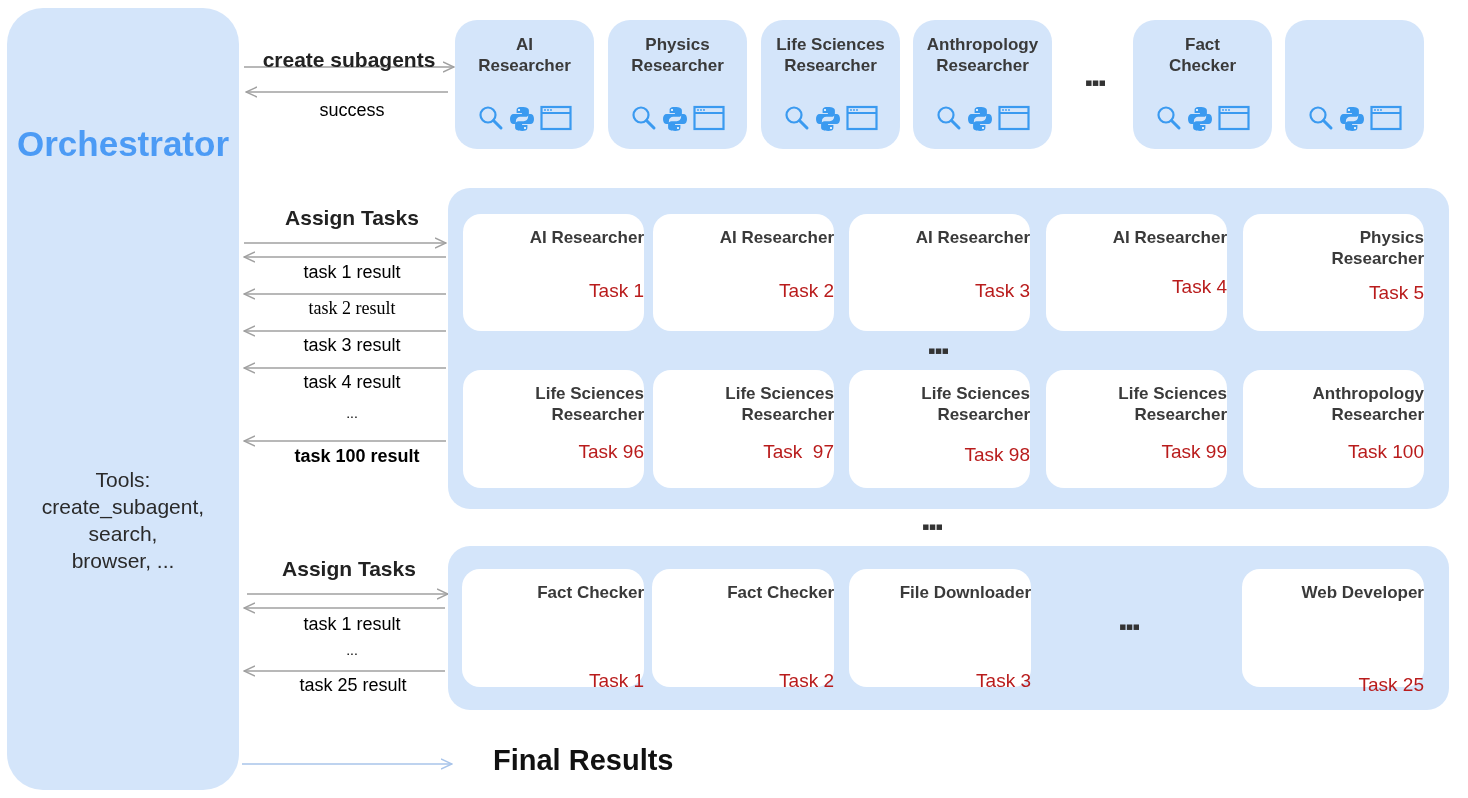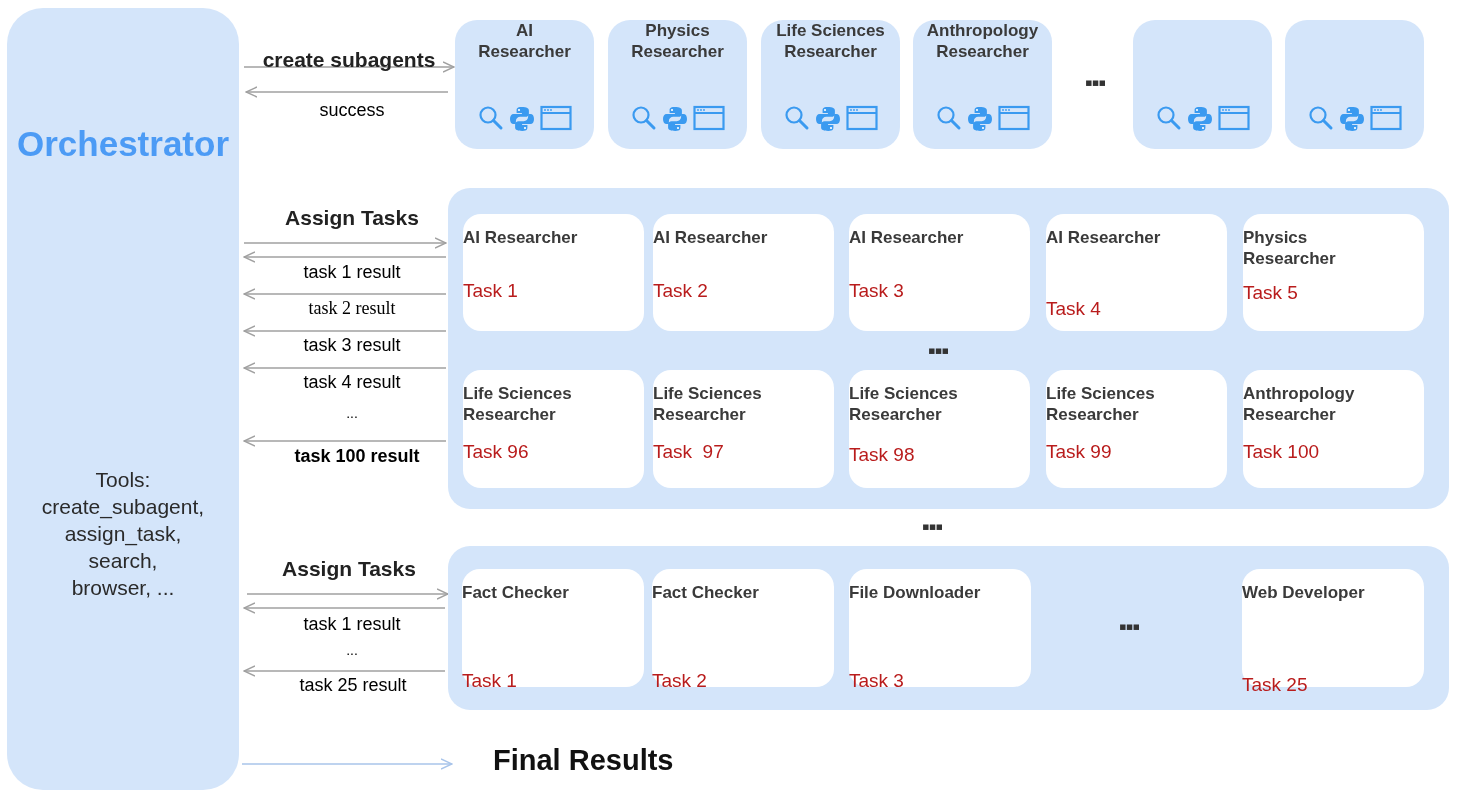--- a/index.html
+++ b/index.html
@@ -4,42 +4,41 @@
 <style>
   html, body { margin:0; padding:0; background:#ffffff; }
   body { width:1468px; height:798px; position:relative; overflow:hidden;
          font-family:"Liberation Sans", "DejaVu Sans", sans-serif; }
   .abs { position:absolute; }
   .orch { left:7px; top:8px; width:232px; height:782px; background:#d4e5fa; border-radius:36px; }
   .orch-title { left:7px; top:124px; width:232px; text-align:center; color:#4c9bf5; font-weight:bold; font-size:35px; }
   .orch-tools { left:7px; top:466px; width:232px; text-align:center; color:#2a2a2a; font-size:21px; line-height:27px; }
 
   .agent { background:#d4e5fa; border-radius:22px; width:139px; height:129px; top:20px; text-align:center; }
-  .agent .name { font-weight:bold; font-size:17px; line-height:21px; color:#3a3a3a; }
+  .agent .name { margin-top:14px; font-weight:bold; font-size:17px; line-height:21px; color:#3a3a3a; }
   .agent .icons { position:absolute; bottom:12px; left:0; right:0; display:flex; justify-content:center; gap:4px; }
 
   .group { background:#d4e5fa; border-radius:22px; }
-  .card { background:#ffffff; border-radius:18px; position:absolute; text-align:left; }
+  .card { background:#ffffff; border-radius:18px; position:absolute; text-align:right; }
   .card .role { font-weight:bold; font-size:17px; line-height:21px; color:#3a3a3a; margin-top:13px; }
   .card .task { color:#b91c1c; font-size:19px; position:absolute; left:0; right:0; }
 
   .lbl-bold { font-weight:bold; color:#222; font-size:21px; text-align:center; }
   .lbl-blue { color:#000000; font-size:18px; text-align:center; }
   .dots { font-weight:bold; color:#333; font-size:22px; letter-spacing:-1px; }
   svg.arrows { position:absolute; left:0; top:0; }
 </style>
 </head>
 <body>
 
 <div class="abs orch"></div>
 <div class="abs orch-title">Orchestrator</div>
 <div class="abs orch-tools">
   <div>Tools:</div>
   <div>create_subagent,</div>
-  <div>assign_task,</div>
   <div>search,</div>
   <div>browser, ...</div>
 </div>
 
 <svg class="arrows" width="1468" height="798">
   <defs>
     <marker id="ah" markerWidth="12" markerHeight="12" refX="11" refY="6" orient="auto" markerUnits="userSpaceOnUse">
       <path d="M0,1 L11,6 L0,11" fill="none" stroke="#a0a0a0" stroke-width="1.4"></path>
     </marker>
     <marker id="ahb" markerWidth="12" markerHeight="12" refX="11" refY="6" orient="auto" markerUnits="userSpaceOnUse">
@@ -163,20 +162,24 @@
         <span><svg width="32" height="26" viewBox="0 0 32 26">
             <rect x="1.5" y="2" width="29" height="22" fill="none" stroke="#3a9af0" stroke-width="2.2"></rect>
             <line x1="1.5" y1="8" x2="30.5" y2="8" stroke="#3a9af0" stroke-width="2"></line>
             <circle cx="5" cy="5" r="0.9" fill="#3a9af0"></circle>
             <circle cx="8" cy="5" r="0.9" fill="#3a9af0"></circle>
             <circle cx="11" cy="5" r="0.9" fill="#3a9af0"></circle>
           </svg></span>
       </div>
     </div>
     <div class="abs agent" style="left: 1133px;">
+      <div class="name">
+        <div>Fact</div>
+        <div>Checker</div>
+      </div>
       <div class="icons">
         <span><svg width="26" height="26" viewBox="0 0 26 26">
             <circle cx="10" cy="10" r="7.5" fill="none" stroke="#3a9af0" stroke-width="2.2"></circle>
             <line x1="15.5" y1="15.5" x2="23" y2="23" stroke="#3a9af0" stroke-width="3" stroke-linecap="round"></line>
           </svg></span>
         <span><svg width="28" height="28" viewBox="0 0 28 28">
             <path d="M13.6 2c-5 0-5 2.2-5 3.4V8h5.3v1H5.6C3.3 9 2 11 2 14.1s1.3 5 3.6 5h2.3v-3.2c0-2.3 2-4.1 4.3-4.1h5.3c1.9 0 3.4-1.5 3.4-3.4V5.4C20.9 3.4 19 2 13.6 2z" fill="#3a9af0"></path>
             <circle cx="11" cy="5" r="1.1" fill="#fff"></circle>
             <path d="M14.4 26c5 0 5-2.2 5-3.4V20h-5.3v-1h8.3c2.3 0 3.6-2 3.6-5.1s-1.3-5-3.6-5h-2.3v3.2c0 2.3-2 4.1-4.3 4.1H10.5c-1.9 0-3.4 1.5-3.4 3.4v3C7.1 24.6 9 26 14.4 26z" fill="#3a9af0"></path>
             <circle cx="17" cy="23" r="1.1" fill="#fff"></circle>
@@ -240,21 +243,21 @@
       <div class="card" style="left: 401px; top: 26px; width: 181px; height: 117px;">
         <div class="role">
           <div>AI Researcher</div>
         </div>
         <div class="task" style="top: 66px; white-space: pre;">Task 3</div>
       </div>
       <div class="card" style="left: 598px; top: 26px; width: 181px; height: 117px;">
         <div class="role">
           <div>AI Researcher</div>
         </div>
-        <div class="task" style="top: 84px; white-space: pre;">Task 4</div>
+        <div class="task" style="top: 62px; white-space: pre;">Task 4</div>
       </div>
       <div class="card" style="left: 795px; top: 26px; width: 181px; height: 117px;">
         <div class="role">
           <div>Physics</div>
           <div>Researcher</div>
         </div>
         <div class="task" style="top: 68px; white-space: pre;">Task 5</div>
       </div>
     </div>
   <div id="b1r2">

